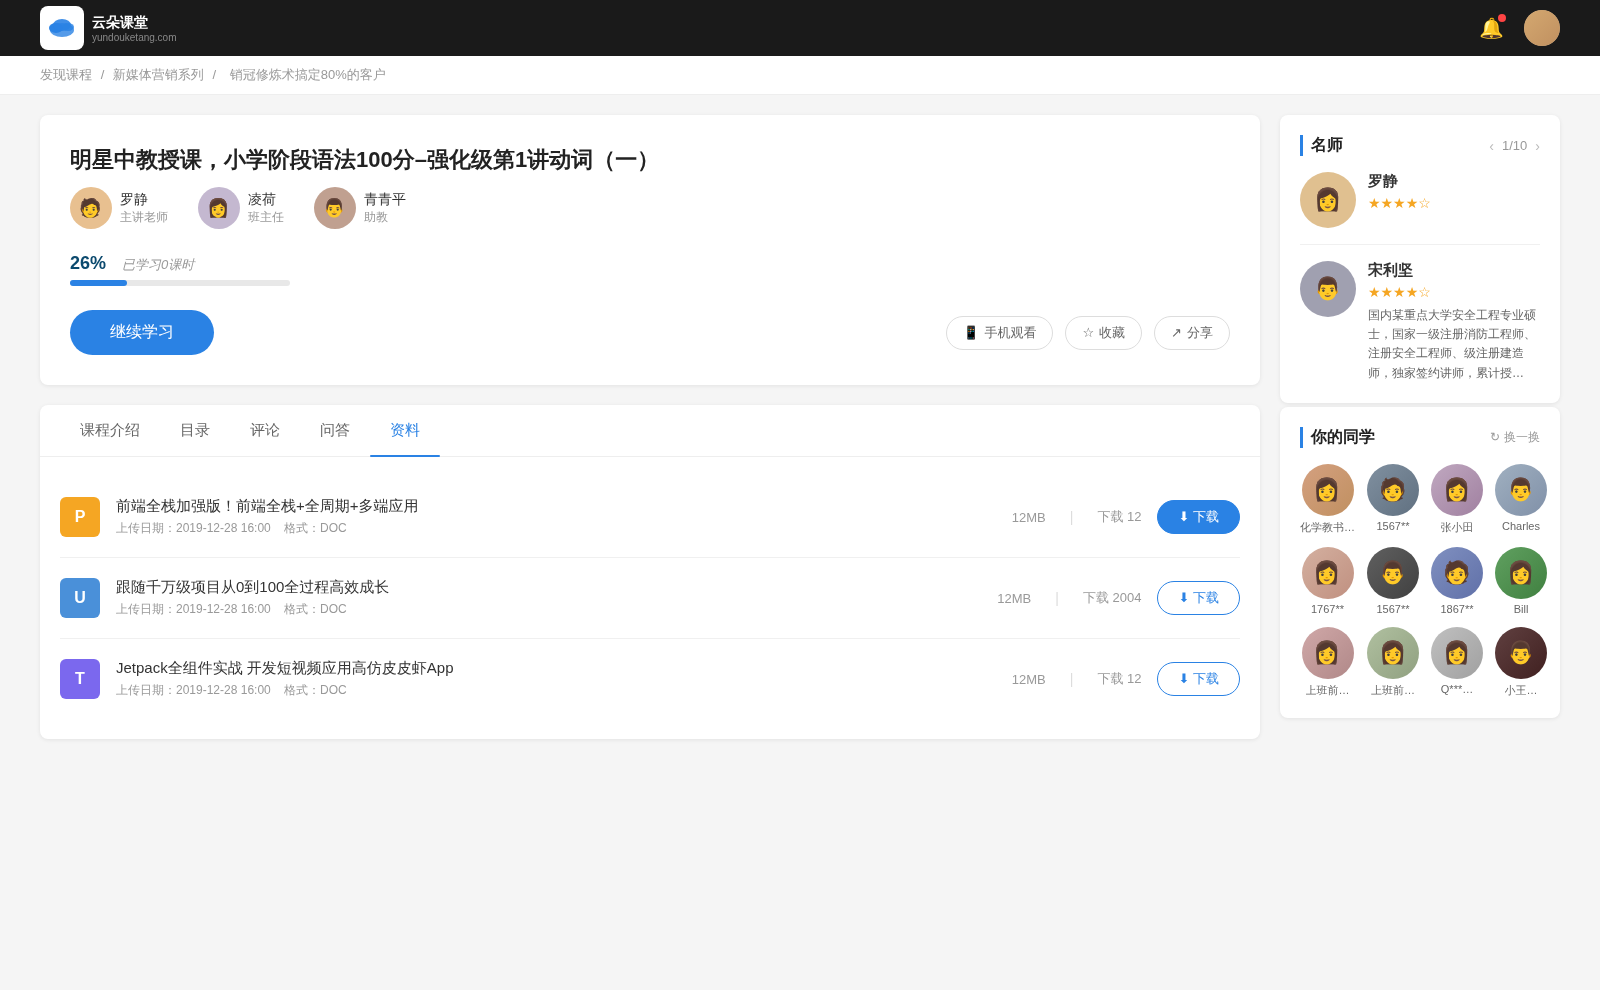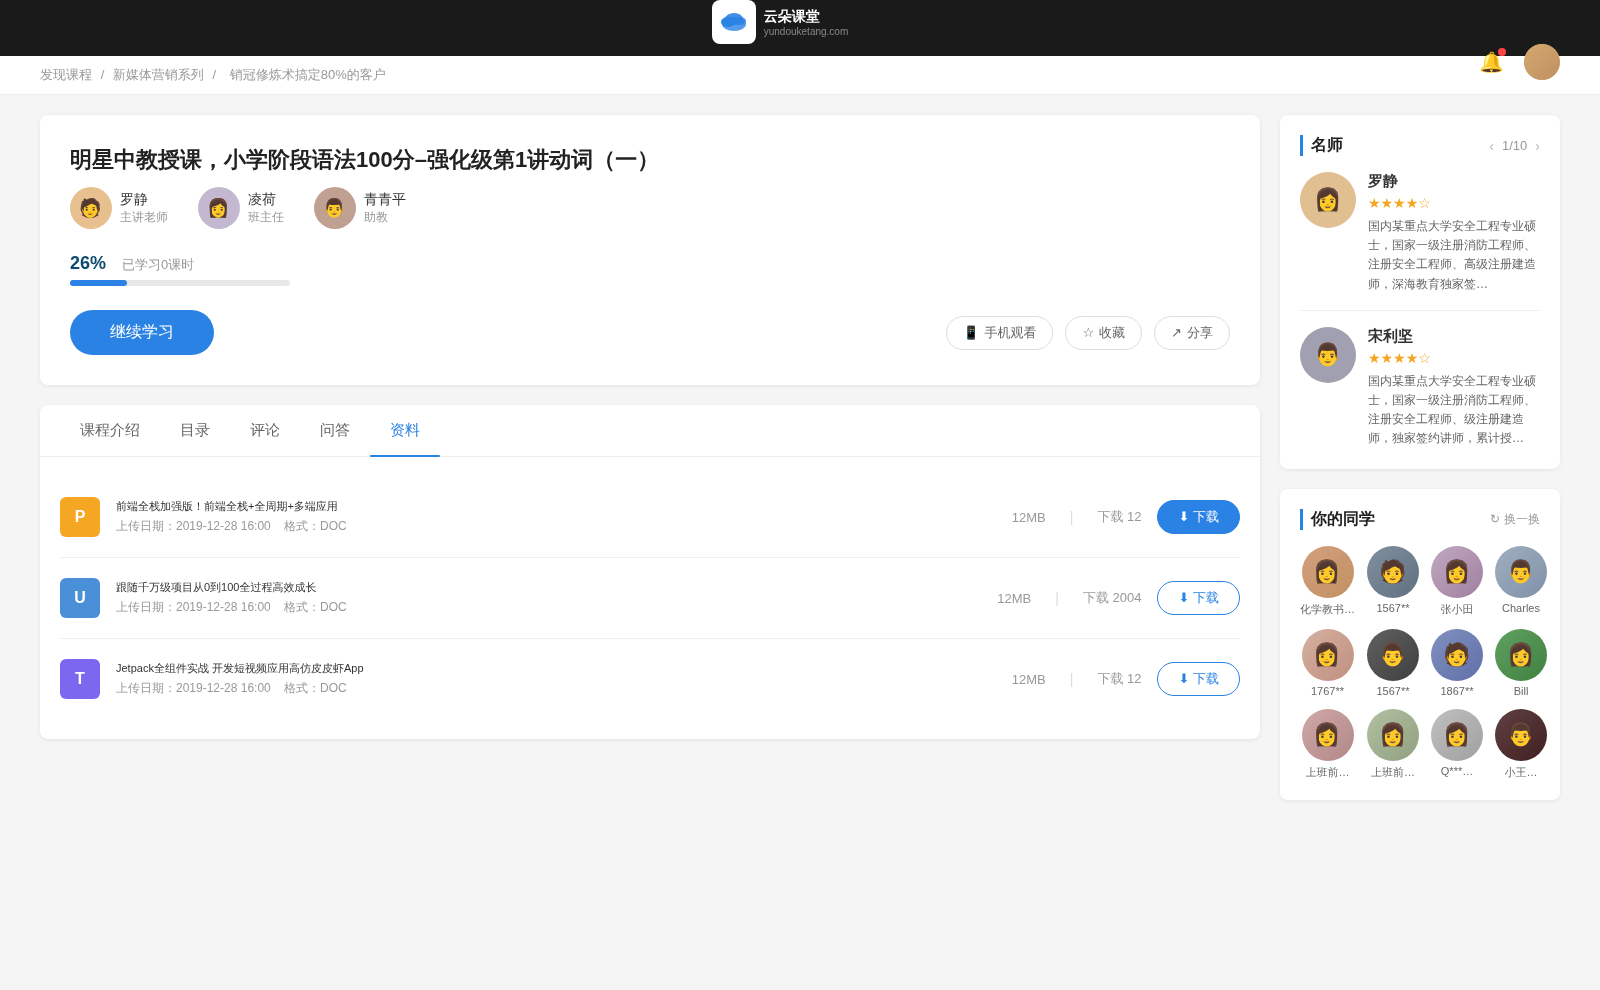--- a/index.html
+++ b/index.html
@@ -1,19 +1,19 @@
 <!DOCTYPE html>
 <html><head>
   <meta charset="utf-8">
   <style>
     * { margin: 0; padding: 0; box-sizing: border-box; }
     body { font-family: -apple-system, BlinkMacSystemFont, 'PingFang SC', 'Microsoft YaHei', sans-serif; background: #f5f5f5; font-size: 14px; color: #333; }
 
     
-    .navbar { background: #1a1a1a; height: 56px; display: flex; align-items: center; padding: 0 40px; position: relative; flex-direction: column; }
+    .navbar { background: #1a1a1a; height: 56px; display: flex; align-items: center; padding: 0 40px; position: relative; }
     .nav-logo { display: flex; align-items: center; margin-right: 40px; }
     .nav-logo-icon { width: 44px; height: 44px; background: #fff; border-radius: 8px; display: flex; align-items: center; justify-content: center; margin-right: 8px; }
     .nav-items { display: flex; align-items: center; gap: 0; flex: 1; }
     .nav-item { color: #ccc; padding: 0 18px; height: 56px; display: flex; align-items: center; cursor: pointer; font-size: 15px; }
     .nav-item.active { background: #2a82e4; color: #fff; }
     .nav-right { display: flex; align-items: center; gap: 20px; margin-left: auto; }
     .nav-bell { color: #ccc; font-size: 20px; position: relative; cursor: pointer; }
     .nav-bell-dot { width: 8px; height: 8px; background: #ff4444; border-radius: 50%; position: absolute; top: -2px; right: -2px; }
     .nav-avatar { width: 36px; height: 36px; border-radius: 50%; background: #c8a882; overflow: hidden; cursor: pointer; display: flex; align-items: center; justify-content: center; }
 
@@ -35,21 +35,21 @@
     .badge { border: 1px solid; border-radius: 3px; padding: 1px 5px; font-size: 12px; }
     .badge-live { border-color: #2a82e4; color: #2a82e4; }
     .badge-record { border-color: #2a82e4; color: #2a82e4; }
     .teachers { display: flex; align-items: center; gap: 30px; margin-bottom: 24px; }
     .teacher-item { display: flex; align-items: center; gap: 8px; }
     .teacher-avatar { width: 42px; height: 42px; border-radius: 50%; overflow: hidden; }
     .teacher-name { font-size: 14px; color: #333; font-weight: 500; }
     .teacher-role { font-size: 12px; color: #999; }
     .progress-section { margin-bottom: 24px; }
     .progress-pct { color: #0c4a6e; font-size: 18px; font-weight: bold; margin-right: 8px; }
-    .progress-sub { color: #999; font-size: 13px; }
+    .progress-sub { color: #999; font-size: 13px; font-style: italic; }
     .progress-bar-bg { width: 220px; height: 6px; background: #e8e8e8; border-radius: 3px; }
     .progress-bar-fill { height: 6px; background: #2a82e4; border-radius: 3px; }
     .course-actions { display: flex; align-items: center; gap: 8px; }
     .btn-continue { background: #2a82e4; color: #fff; border: none; border-radius: 24px; padding: 12px 40px; font-size: 16px; cursor: pointer; }
     .action-btns { margin-left: auto; display: flex; gap: 12px; }
     .action-btn { border: 1px solid #ddd; border-radius: 20px; padding: 7px 16px; background: #fff; cursor: pointer; color: #666; font-size: 13px; display: flex; align-items: center; gap: 5px; }
 
     
     .tabs-section { background: #fff; border-radius: 8px; box-shadow: 0 1px 4px rgba(0,0,0,0.08); }
     .tabs-header { display: flex; border-bottom: 1px solid #eee; padding: 0 20px; }
@@ -59,30 +59,30 @@
     .tab-content { padding: 20px; }
 
     
     .resource-item { display: flex; align-items: center; padding: 20px 0; border-bottom: 1px solid #f0f0f0; gap: 16px; }
     .resource-item:last-child { border-bottom: none; }
     .resource-icon { width: 40px; height: 40px; border-radius: 6px; display: flex; align-items: center; justify-content: center; font-size: 16px; font-weight: bold; color: #fff; flex-shrink: 0; }
     .resource-icon-p { background: #f5a623; }
     .resource-icon-u { background: #4a90d9; }
     .resource-icon-t { background: #7b68ee; }
     .resource-info { flex: 1; }
-    .resource-name { font-size: 11px; color: #333; margin-bottom: 4px; }
+    .resource-name { font-size: 15px; color: #333; margin-bottom: 4px; }
     .resource-meta { font-size: 12px; color: #999; }
     .resource-size { color: #999; font-size: 13px; white-space: nowrap; }
     .resource-divider { color: #ddd; margin: 0 8px; }
     .resource-dl-count { color: #999; font-size: 13px; }
     .btn-download { border: 1px solid #2a82e4; border-radius: 20px; padding: 7px 20px; color: #2a82e4; background: #fff; cursor: pointer; font-size: 13px; white-space: nowrap; }
     .btn-download-filled { background: #2a82e4; color: #fff; border: 1px solid #2a82e4; border-radius: 20px; padding: 7px 20px; cursor: pointer; font-size: 13px; white-space: nowrap; }
 
     
-    .content-right { width: 280px; flex-shrink: 0; display: flex; flex-direction: column; gap: 20px; }
+    .content-right { width: 280px; flex-shrink: 0; display: flex; flex-direction: column; gap: 4px; }
 
     
     .panel { background: #fff; border-radius: 8px; padding: 20px; box-shadow: 0 1px 4px rgba(0,0,0,0.08); }
     .panel-header { display: flex; align-items: center; justify-content: space-between; margin-bottom: 16px; }
     .panel-title { font-size: 16px; font-weight: bold; color: #222; border-left: 3px solid #2a82e4; padding-left: 8px; }
     .panel-nav { display: flex; align-items: center; gap: 8px; color: #999; font-size: 13px; }
     .panel-nav-btn { cursor: pointer; color: #bbb; font-size: 14px; }
     .teacher-card { display: flex; gap: 12px; margin-bottom: 16px; padding-bottom: 16px; border-bottom: 1px solid #f0f0f0; }
     .teacher-card:last-child { border-bottom: none; margin-bottom: 0; padding-bottom: 0; }
     .teacher-card-avatar { width: 56px; height: 56px; border-radius: 50%; background: #e0c8a0; flex-shrink: 0; overflow: hidden; display: flex; align-items: center; justify-content: center; }
@@ -269,21 +269,20 @@
         </div>
       </div>
 
       <div class="teacher-card">
         <div class="teacher-card-avatar" style="background:#e0c090;">
           <span style="font-size:22px;">👩</span>
         </div>
         <div class="teacher-card-info">
           <div class="teacher-card-name">罗静</div>
           <div class="stars">★★★★☆</div>
-          <div class="teacher-card-desc">国内某重点大学安全工程专业硕士，国家一级注册消防工程师、注册安全工程师、高级注册建造师，深海教育独家签…</div>
         </div>
       </div>
 
       <div class="teacher-card">
         <div class="teacher-card-avatar" style="background:#a0a0b0;">
           <span style="font-size:22px;">👨</span>
         </div>
         <div class="teacher-card-info">
           <div class="teacher-card-name">宋利坚</div>
           <div class="stars">★★★★☆</div>

